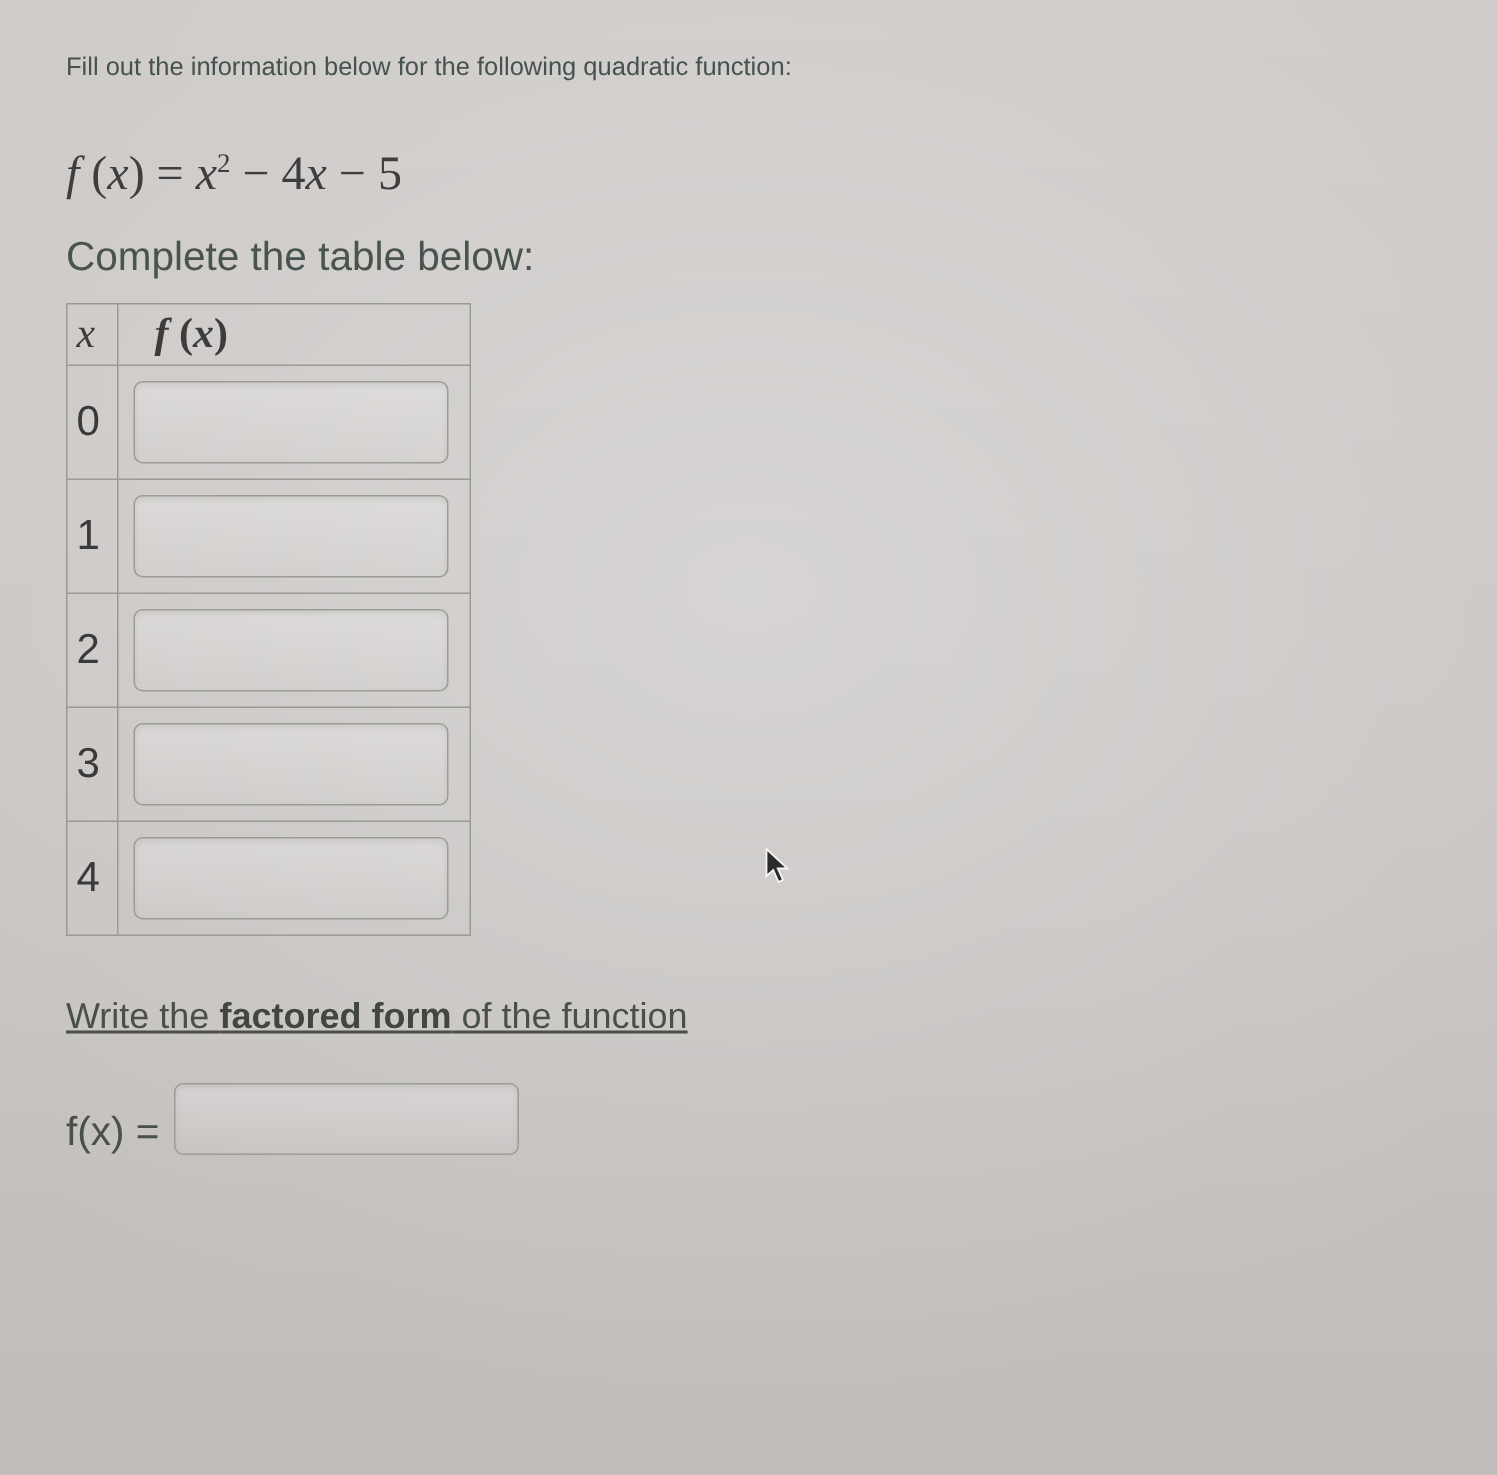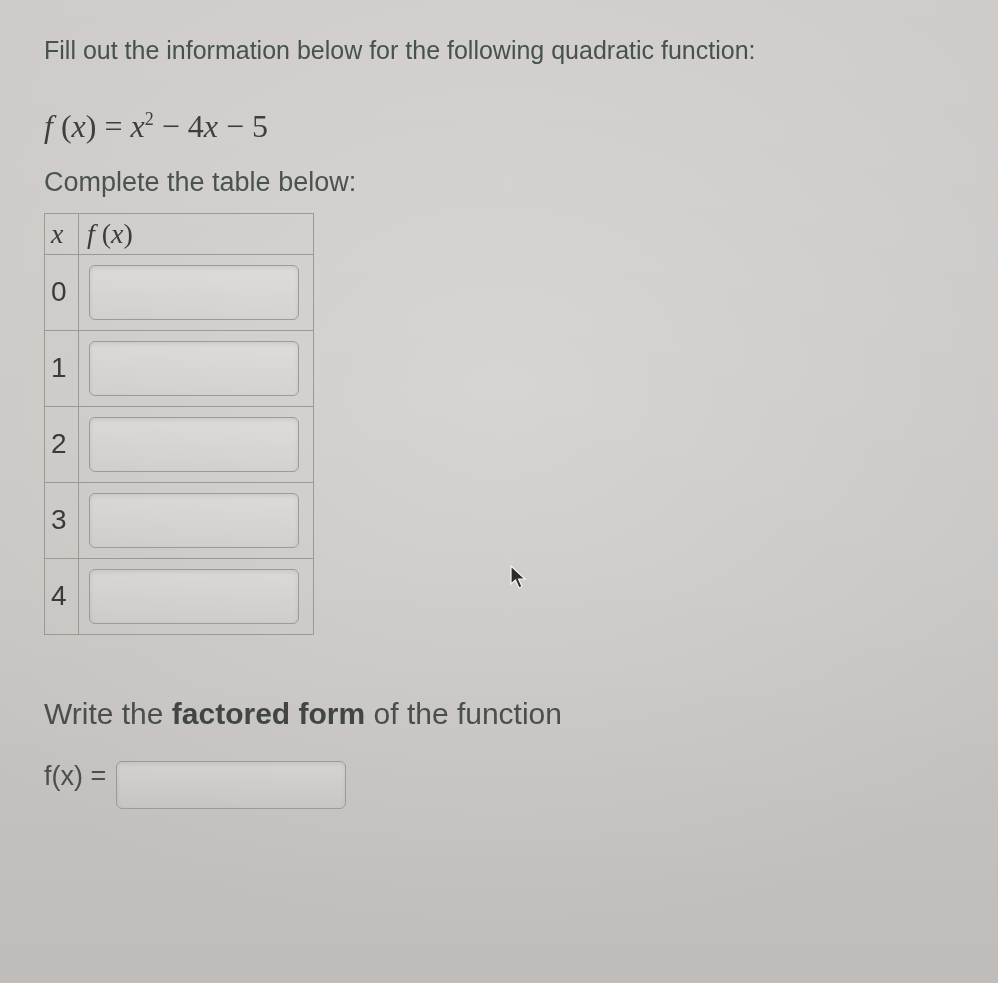--- a/index.html
+++ b/index.html
@@ -14,21 +14,21 @@
       radial-gradient(ellipse 90% 70% at 50% 40%, rgba(255,255,255,0.25), transparent 80%),
       linear-gradient(to bottom, #cecbc9 0%, #c7c4c2 60%, #bfbcba 100%);
     color: #3e413e;
     overflow: hidden;
     position: relative;
   }
   .content {
     padding: 34px 44px 0 44px;
   }
   .instruction {
-    font-size: 25px;
+    font-size: 17px;
     color: #46524d;
     line-height: 1.35;
     margin-bottom: 24px;
   }
   .equation {
     font-family: "Times New Roman", Times, serif;
     font-size: 32px;
     color: #3e3e3e;
     margin-bottom: 22px;
     margin-top: 40px;
@@ -53,21 +53,22 @@
   table.func th {
     font-family: "Times New Roman", Times, serif;
     font-weight: normal;
     font-style: italic;
     font-size: 28px;
     color: #3c3c3c;
     padding: 4px 8px 4px 6px;
   }
   table.func th.fx {
     font-style: normal;
-    padding: 4px 14px 4px 8px;
+    padding: 4px 14px 4px 24px;
+    font-weight: bold;
   }
   table.func th.fx .f { font-style: italic; }
   table.func th.fx .x { font-style: italic; }
   table.func td.xcol {
     font-family: Arial, sans-serif;
     font-size: 28px;
     color: #3a3a3a;
     padding: 0 8px 0 6px;
     width: 34px;
   }
@@ -76,28 +77,29 @@
   }
   .field {
     width: 210px;
     height: 55px;
     border: 1px solid #9c9c96;
     border-radius: 6px;
     background: linear-gradient(to bottom, rgba(255,255,255,0.25), rgba(255,255,255,0.05));
     box-shadow: inset 0 2px 4px rgba(0,0,0,0.08);
   }
   .prompt2 {
-    font-size: 30px;
+    font-size: 24px;
     color: #4a4f49;
-    margin-top: 62px;
+    margin-top: 40px;
+    text-decoration: underline;
   }
   .prompt2 b { font-weight: 700; color: #414640; }
   .fxrow {
     display: flex;
-    align-items: flex-start;
+    align-items: flex-end;
     margin-top: 30px;
   }
   .fxlabel {
     font-family: Arial, sans-serif;
     font-size: 27px;
     color: #4a4f49;
     margin-right: 10px;
   }
   .field2 {
     width: 230px;

